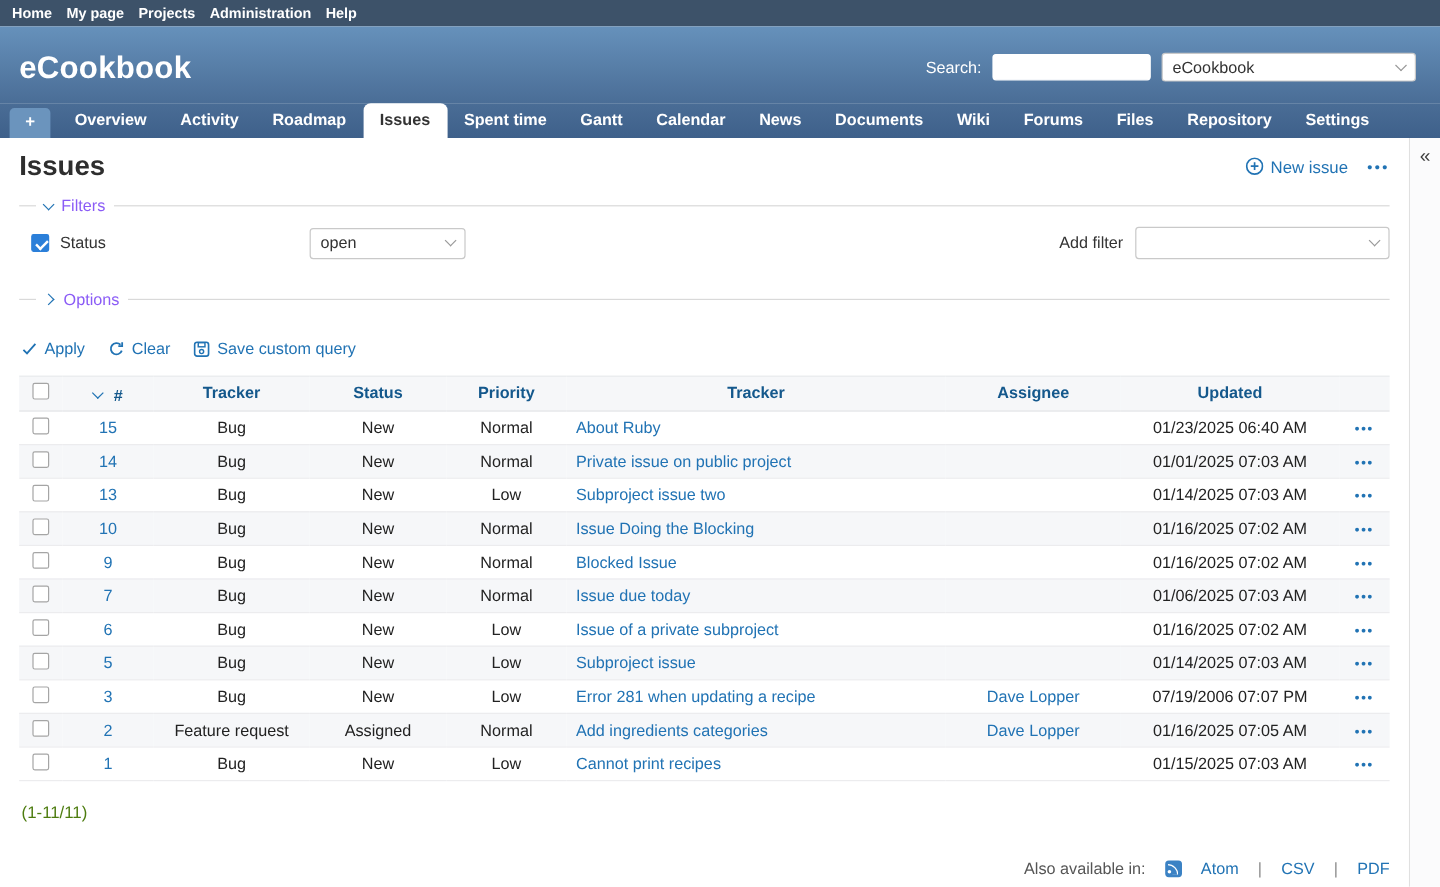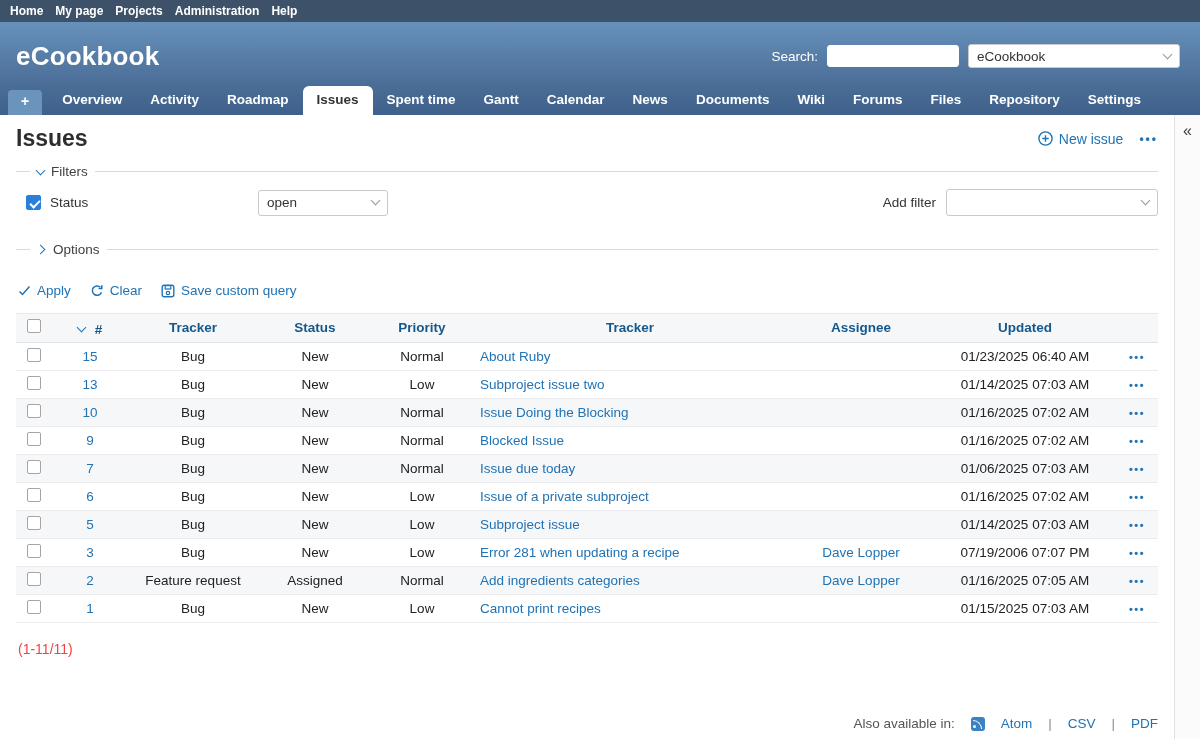--- a/index.html
+++ b/index.html
@@ -67,21 +67,21 @@
   .titlerow { display:flex; align-items:center; margin:4px 0 12px; }
   .titlerow h2 { margin:0; font-size:23px; color:#2e2e2e; font-weight:bold; }
   .titlerow .actions { margin-left:auto; display:flex; align-items:center; gap:16px; }
   .linkblue { color:#2173b4; cursor:pointer; font-size:14px; }
   .newissue { display:flex; align-items:center; gap:6px; }
   .dots { color:#2173b4; font-weight:bold; letter-spacing:2px; font-size:12px; cursor:pointer; }
 
   
   fieldset.collapsible { border:none; border-top:1px solid #d9d9d9; margin:10px 0 0; padding:0; }
   fieldset.collapsible legend {
-    margin-left:14px; padding:0 7px; font-size:13.5px; color:#404040;
+    margin-left:14px; padding:0 7px; font-size:13.5px; color:#8b5cf6;
     display:flex; align-items:center; gap:7px; cursor:pointer;
   }
   .chev-down { width:7px; height:7px; border-right:1.8px solid #2173b4; border-bottom:1.8px solid #2173b4;
                transform:rotate(45deg); margin-top:-3px; }
   .chev-right { width:7px; height:7px; border-right:1.8px solid #2173b4; border-bottom:1.8px solid #2173b4;
                 transform:rotate(-45deg); margin-right:2px; }
   .filter-row { display:flex; align-items:center; padding:10px 0 16px 10px; }
   .cb { width:14px; height:14px; border:1px solid #a5a5a5; border-radius:2px; background:#fff; cursor:pointer; flex:none; }
   .cb.checked { background:#2b7fd9; border-color:#2b7fd9; position:relative; width:15px; height:15px; }
   .cb.checked::after {
@@ -107,21 +107,21 @@
   }
   table.issues thead th.subject { text-align:left; }
   table.issues td { padding:4px 8px; height:28px; text-align:center; color:#222; border-bottom:1px solid #ececee; }
   table.issues tr.even td { background:#f6f7f9; }
   table.issues td.subject { text-align:left; }
   table.issues a, .cell-link { color:#2173b4; cursor:pointer; }
   .th-toggle { display:inline-flex; align-items:center; gap:10px; }
   .rowdots { color:#2173b4; font-weight:bold; letter-spacing:1.5px; font-size:11px; cursor:pointer; }
 
   
-  .count { color:#ef4444; font-size:14px; margin:18px 0 0 2px; }
+  .count { color:#4d7c0f; font-size:14px; margin:18px 0 0 2px; }
   .alsorow { position:absolute; right:42px; bottom:8px; display:flex; align-items:center; gap:16px;
              color:#555; font-size:13.5px; }
   .alsorow .sep { color:#8a8a8a; }
   .rss { width:14px; height:14px; border-radius:3px; background:#3b82c4; position:relative; flex:none; }
   .rss::before { content:""; position:absolute; left:2.5px; bottom:2.5px; width:3px; height:3px; border-radius:50%; background:#fff; }
   .rss::after { content:""; position:absolute; left:2px; bottom:2px; width:8px; height:8px;
                 border:1.7px solid #fff; border-left:none; border-bottom:none; border-radius:0 100% 0 0; }
 </style>
 </head>
 <body>
@@ -276,20 +276,31 @@
     <td><span class="cb" style="display:inline-block"></span></td>
     <td><a class="cell-link">15</a></td>
     <td>Bug</td>
     <td>New</td>
     <td>Normal</td>
     <td class="subject"><a class="cell-link">About Ruby</a></td>
     <td><a class="cell-link"></a></td>
     <td>01/23/2025 06:40 AM</td>
     <td><span class="rowdots">•••</span></td>
   </tr>
+        <tr class="even">
+    <td><span class="cb" style="display:inline-block"></span></td>
+    <td><a class="cell-link">14</a></td>
+    <td>Bug</td>
+    <td>New</td>
+    <td>Normal</td>
+    <td class="subject"><a class="cell-link">Private issue on public project</a></td>
+    <td><a class="cell-link"></a></td>
+    <td>01/01/2025 07:03 AM</td>
+    <td><span class="rowdots">•••</span></td>
+  </tr>
         <tr>
     <td><span class="cb" style="display:inline-block"></span></td>
     <td><a class="cell-link">13</a></td>
     <td>Bug</td>
     <td>New</td>
     <td>Low</td>
     <td class="subject"><a class="cell-link">Subproject issue two</a></td>
     <td><a class="cell-link"></a></td>
     <td>01/14/2025 07:03 AM</td>
     <td><span class="rowdots">•••</span></td>

